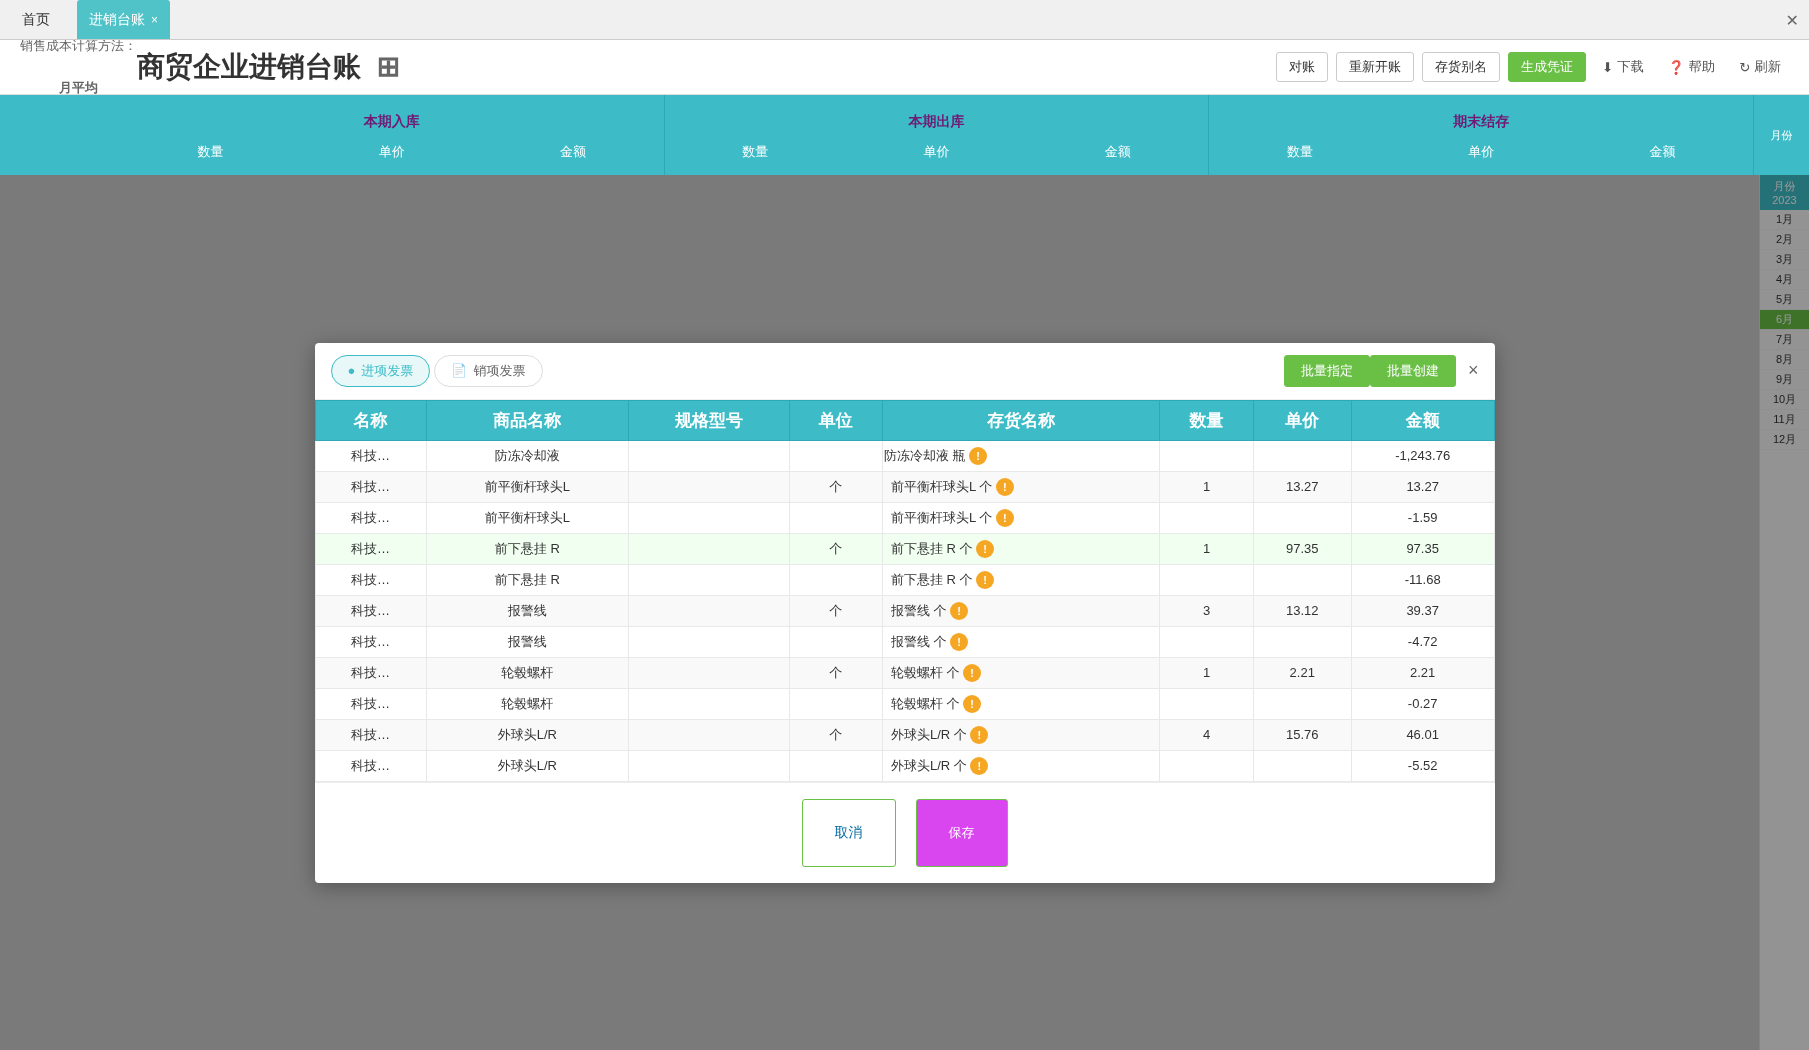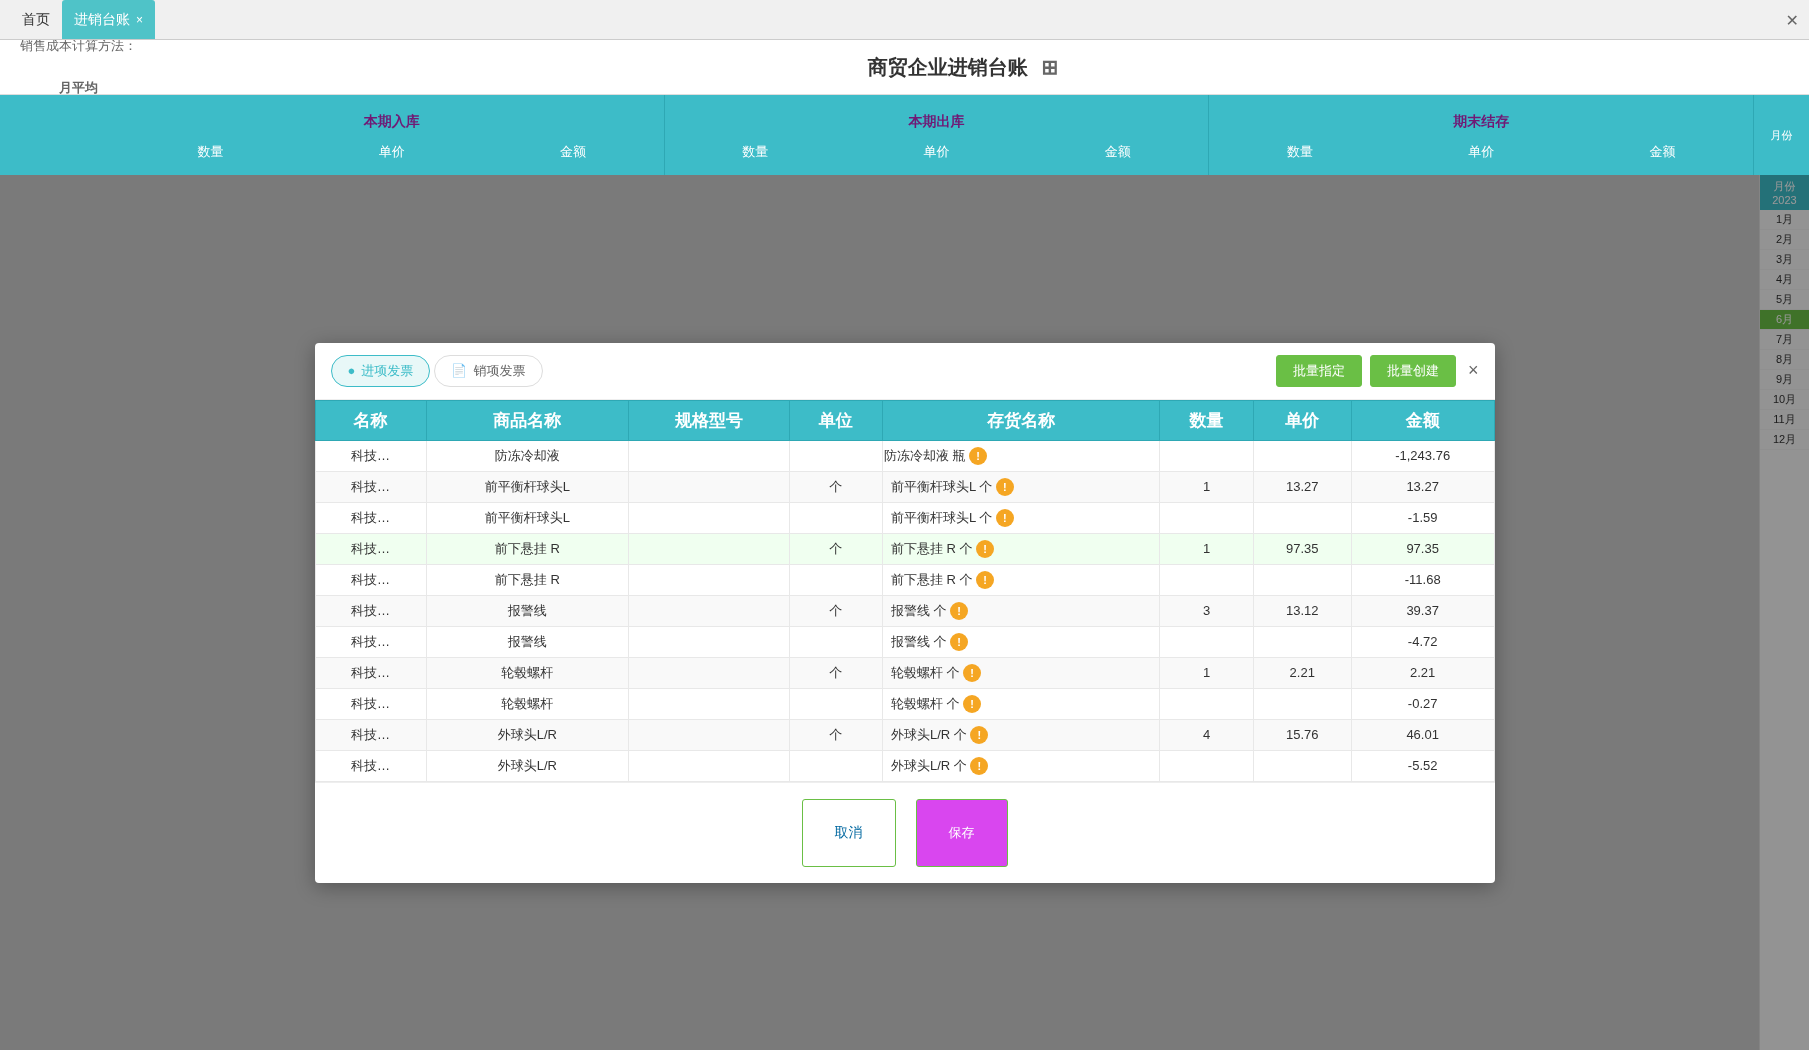--- a/index.html
+++ b/index.html
@@ -1,34 +1,34 @@
 <!DOCTYPE html>
 <html><head>
   <meta charset="utf-8">
   <style>
     * { box-sizing: border-box; margin: 0; padding: 0; }
     body { font-family: "Microsoft YaHei", Arial, sans-serif; font-size: 13px; background: #e8e8e8; width: 1809px; height: 1050px; overflow: hidden; }
 
     
     .tab-bar {
       display: flex; align-items: center; background: #f0f0f0; border-bottom: 1px solid #ccc;
-      height: 40px; padding: 0 10px; position: relative;
+      height: 40px; padding: 0 10px; position: relative; gap: 15px;
     }
     .tab-item { padding: 0 12px; height: 100%; display: flex; align-items: center; cursor: pointer; font-size: 14px; color: #333; }
     .tab-item.active { background: #4fc3c8; color: white; border-radius: 3px 3px 0 0; }
     .tab-close { margin-left: 6px; cursor: pointer; font-size: 12px; }
     .tab-win-close { position: absolute; right: 10px; top: 50%; transform: translateY(-50%); cursor: pointer; font-size: 16px; color: #666; }
 
     
     .main-toolbar {
       display: flex; align-items: center; background: white; padding: 0 20px; height: 55px;
       border-bottom: 1px solid #ddd;
     }
     .cost-label { color: #666; font-size: 13px; }
-    .page-title { flex: 1; text-align: center; font-size: 20px; font-weight: bold; color: #333; }
+    .page-title { flex: 1; text-align: left; font-size: 28px; font-weight: bold; color: #333; }
     .title-icon { margin-left: 8px; color: #666; }
     .toolbar-btns { display: flex; gap: 8px; align-items: center; }
     .btn { padding: 5px 12px; border-radius: 3px; cursor: pointer; font-size: 13px; border: 1px solid; }
     .btn-outline { background: white; border-color: #ccc; color: #333; }
     .btn-green { background: #6abf45; border-color: #6abf45; color: white; }
     .btn-icon { background: none; border: none; color: #555; cursor: pointer; display: flex; align-items: center; gap: 4px; padding: 5px 8px; }
 
     
     .table-header-area {
       background: #3dbcc8; display: flex; height: 80px;
@@ -48,21 +48,21 @@
     .month-item.active { background: #6abf45; color: white; }
 
     
     .modal-overlay { position: absolute; top: 0; left: 0; right: 0; bottom: 0; background: rgba(0,0,0,0.4); display: flex; align-items: center; justify-content: center; }
     .modal { background: white; border-radius: 4px; width: 1180px; max-height: 660px; display: flex; flex-direction: column; box-shadow: 0 4px 20px rgba(0,0,0,0.3); }
     .modal-header { display: flex; align-items: center; padding: 12px 16px; border-bottom: 1px solid #eee; }
     .modal-tabs { display: flex; gap: 4px; flex: 1; }
     .modal-tab { padding: 6px 16px; border-radius: 20px; cursor: pointer; font-size: 13px; display: flex; align-items: center; gap: 6px; border: 1px solid transparent; }
     .modal-tab.active { background: #e8f8f8; border-color: #3dbcc8; color: #3dbcc8; }
     .modal-tab.inactive { color: #666; border-color: #ddd; background: white; }
-    .modal-header-btns { display: flex; gap: 8px; }
+    .modal-header-btns { display: flex; }
     .btn-batch { padding: 6px 16px; border-radius: 3px; cursor: pointer; font-size: 13px; }
     .btn-batch-assign { background: #6abf45; border: 1px solid #6abf45; color: white; }
     .btn-batch-create { background: #6abf45; border: 1px solid #6abf45; color: white; }
     .modal-close { margin-left: 12px; cursor: pointer; font-size: 18px; color: #666; background: none; border: none; }
 
     
     .modal-table-wrap { flex: 1; overflow: auto; }
     .modal-table { width: 100%; border-collapse: collapse; }
     .modal-table th { background: #3dbcc8; color: white; padding: 8px 6px; text-align: center; font-size: 17px; border: 1px solid #2ea8b4; white-space: nowrap; }
     .modal-table td { padding: 6px 8px; text-align: center; font-size: 13px; border: 1px solid #e8e8e8; color: #333; white-space: nowrap; }
@@ -95,20 +95,38 @@
 </div>
 
 <div class="main-toolbar">
   <div style="display:flex; align-items:center; gap:24px;flex-direction:column;">
     <span class="cost-label">销售成本计算方法：</span>
     <span class="cost-label" style="font-weight:bold;">月平均</span>
   </div>
   <div class="page-title">
     <span>商贸企业进销台账</span>
     <span class="title-icon">⊞</span>
+  </div>
+  <div class="toolbar-btns">
+    <button class="btn btn-outline">对账</button>
+    <button class="btn btn-outline">重新开账</button>
+    <button class="btn btn-outline">存货别名</button>
+    <button class="btn btn-green">生成凭证</button>
+    <button class="btn-icon">
+      <span>⬇</span>
+      <span>下载</span>
+    </button>
+    <button class="btn-icon">
+      <span>❓</span>
+      <span>帮助</span>
+    </button>
+    <button class="btn-icon">
+      <span>↻</span>
+      <span>刷新</span>
+    </button>
   </div>
 </div>
 
 <div class="table-header-area">
   <div style="width:120px; background:#3dbcc8;"></div>
   <div class="th-section">
     <div class="th-section-title">本期入库</div>
     <div class="th-sub">
       <div class="th-sub-item">数量</div>
       <div class="th-sub-item">单价</div>

